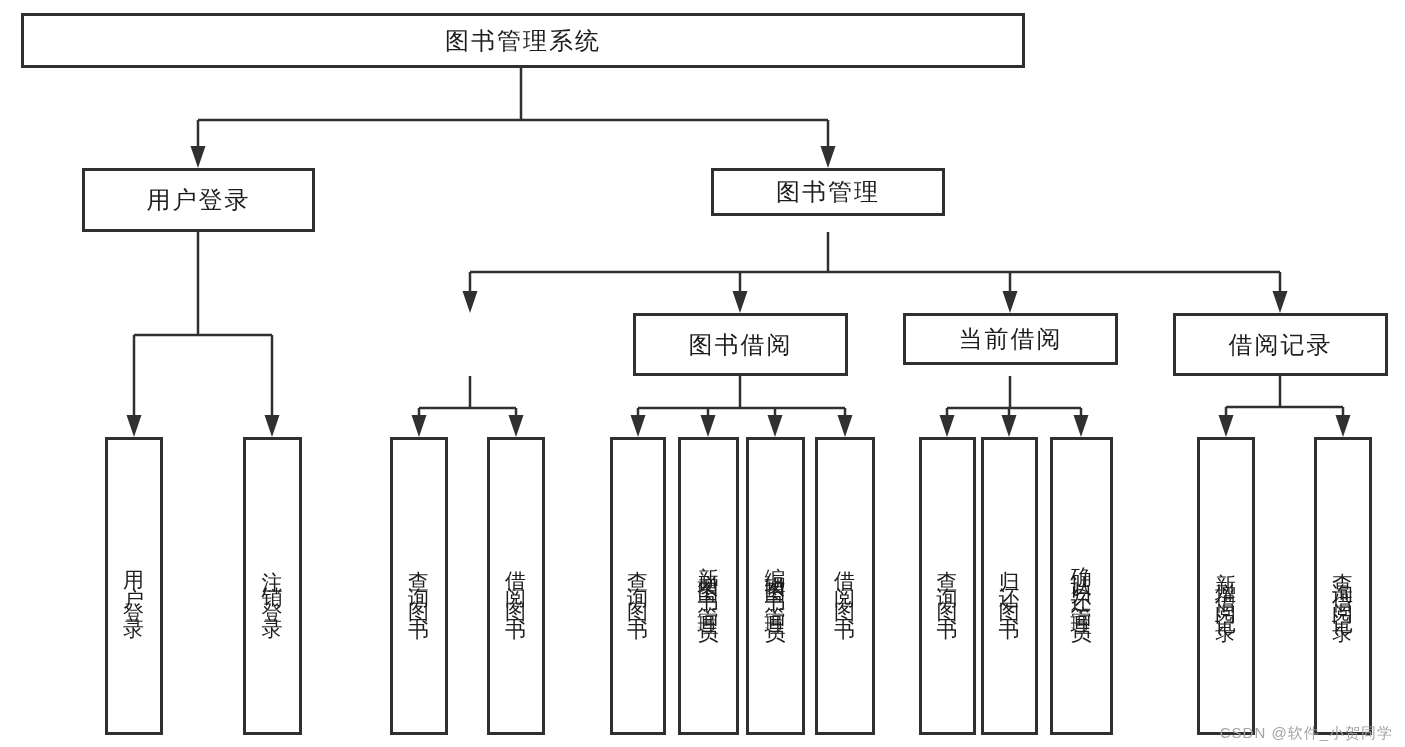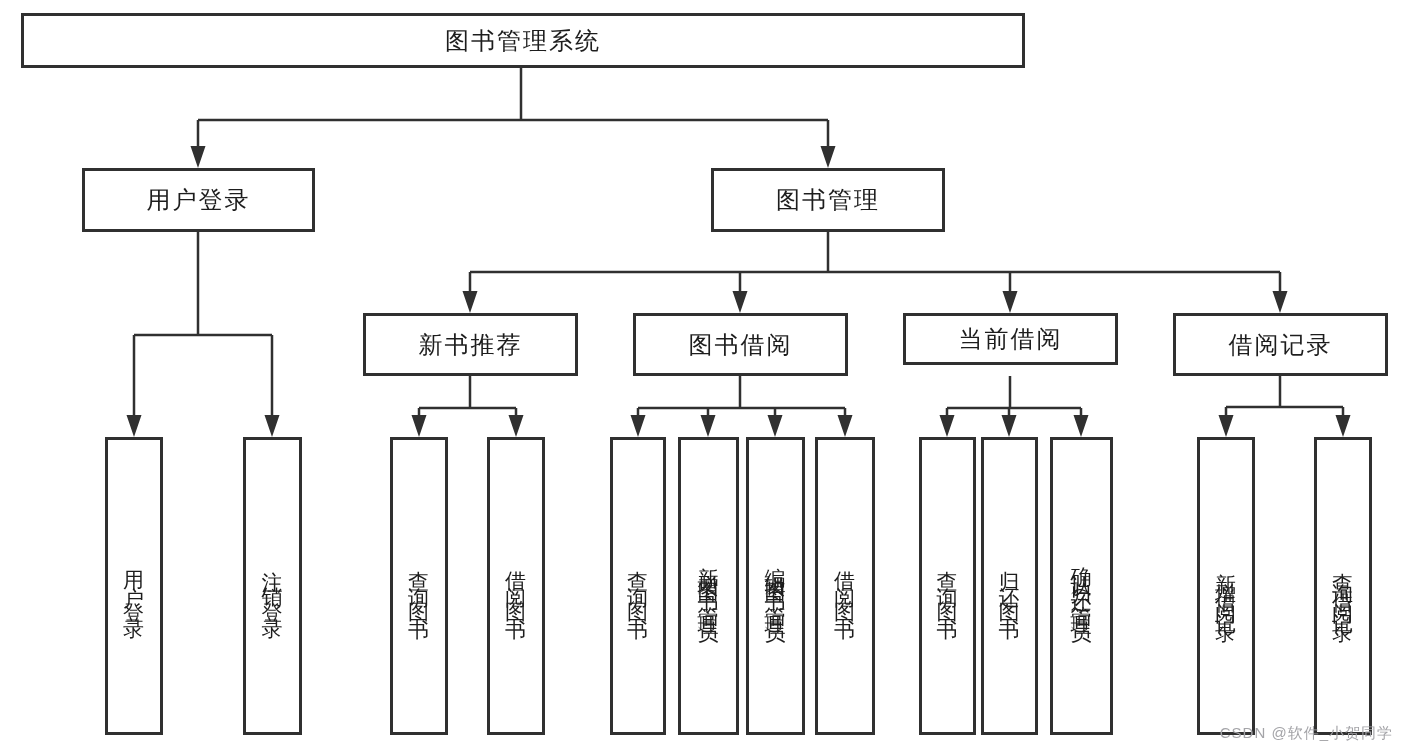--- a/index.html
+++ b/index.html
@@ -66,27 +66,24 @@
       M1335.5,415 L1350.5,415 L1343,437 Z"></path>
   </svg>
 
   <div class="box" style="left:21px;top:13px;width:1004px;height:55px;">
     <span class="hlabel">图书管理系统</span>
   </div>
 
   <div class="box" style="left:82px;top:168px;width:233px;height:64px;">
     <span class="hlabel">用户登录</span>
   </div>
-  <div class="box" style="left:711px;top:168px;width:234px;height:64px;">
+  <div class="box" style="left:711px;top:168px;width:234px;height:48px;">
     <span class="hlabel">图书管理</span>
   </div>
 
-  <div class="box" style="left:363px;top:313px;width:215px;height:63px;">
-    <span class="hlabel">新书推荐</span>
-  </div>
   <div class="box" style="left:633px;top:313px;width:215px;height:63px;">
     <span class="hlabel">图书借阅</span>
   </div>
   <div class="box" style="left:903px;top:313px;width:215px;height:52px;">
     <span class="hlabel">当前借阅</span>
   </div>
   <div class="box" style="left:1173px;top:313px;width:215px;height:63px;text-align:center;">
     <span class="hlabel">借阅记录</span>
   </div>
 

